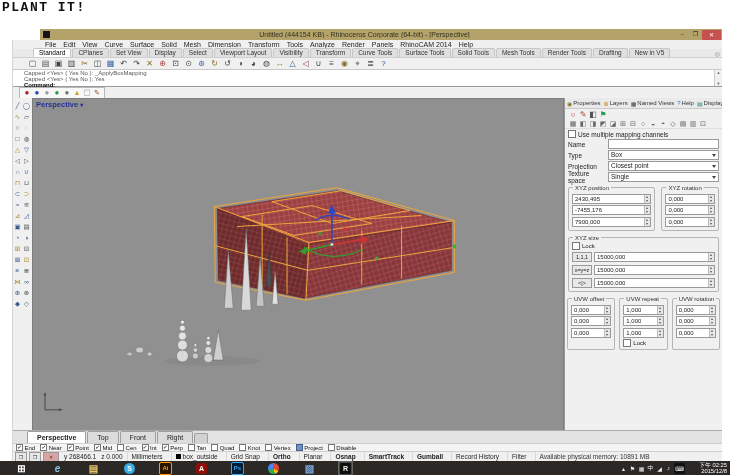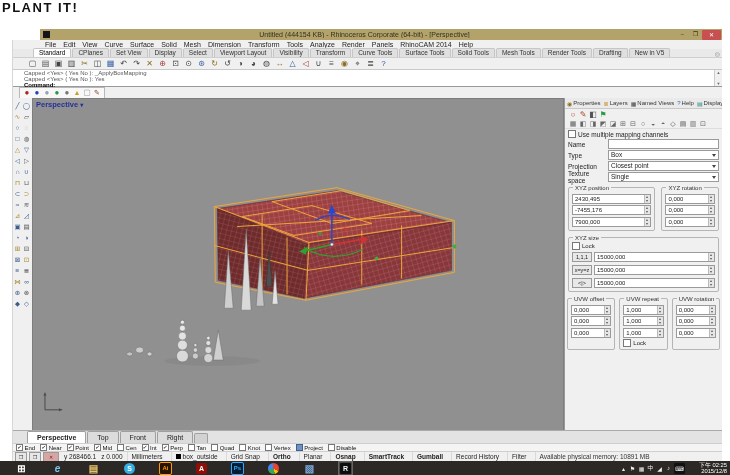--- a/index.html
+++ b/index.html
@@ -1,18 +1,18 @@
 <!DOCTYPE html>
 <html><head>
 <meta charset="utf-8">
 <style>
   html,body{margin:0;padding:0;background:#fff;}
   body{font-family:"Liberation Sans",sans-serif;}
   .screen{position:relative;width:730px;height:475px;background:#fff;overflow:hidden;}
-  .caption{position:absolute;left:2px;top:0px;font-family:Liberation Sans, sans-serif;font-size:13px;font-weight:bold;letter-spacing:1.5px;color:#111;}
+  .caption{position:absolute;left:2px;top:0px;font-family:Liberation Mono, monospace;font-size:13px;font-weight:bold;letter-spacing:1.5px;color:#111;}
 
   
   .titlebar{position:absolute;left:40px;top:29px;width:682px;height:11px;background:#b3a36b;display:flex;align-items:center;}
   .app-icon{width:7px;height:7px;background:#15151a;margin:0 3px;flex:none;}
   .tb-title{flex:1;text-align:center;font-size:7px;color:#33301d;white-space:nowrap;overflow:hidden;}
   .tb-btn{width:13px;text-align:center;font-size:6px;color:#33301d;line-height:11px;}
   .tb-btn.close{width:19px;background:#c75050;color:#fff;height:10px;line-height:10px;border-radius:1px;margin-right:1px;}
 
   
   .appbody{position:absolute;left:12px;top:40px;width:710px;height:421px;background:#f0f0f0;border-left:1px solid #d6d6d6;box-sizing:border-box;}

